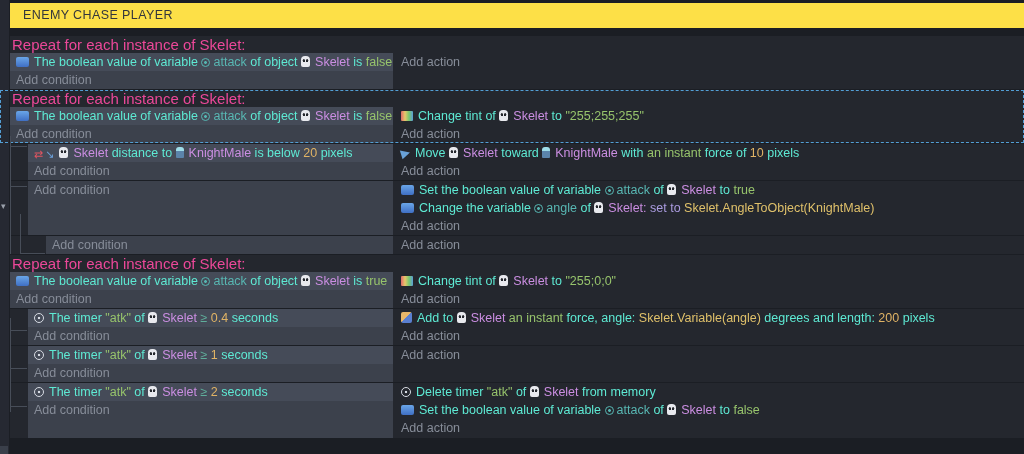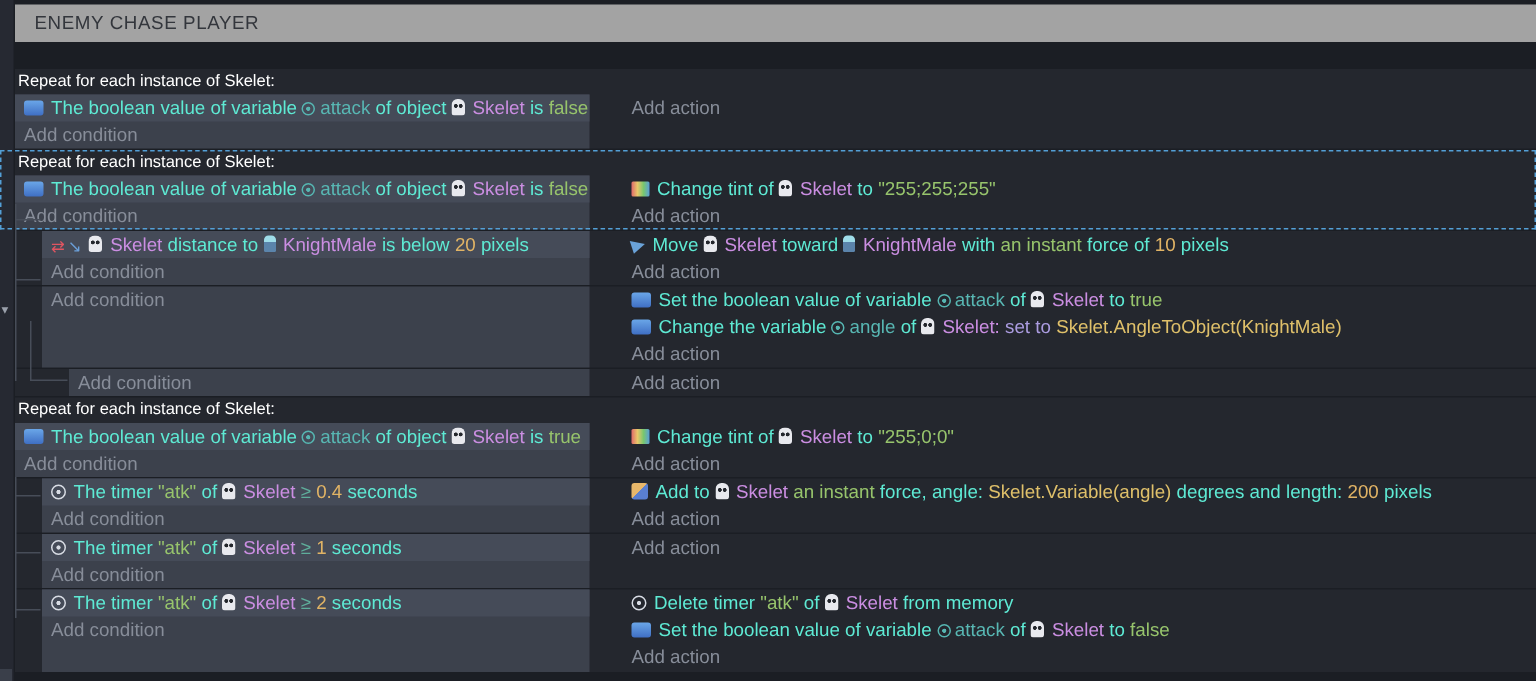--- a/index.html
+++ b/index.html
@@ -19,48 +19,48 @@
     position:absolute;left:0;top:446px;width:8px;height:8px;
     background:#3a3f4a;z-index:3;
   }
   .fold-arrow{
     position:absolute;left:1px;top:202px;z-index:3;
     color:#9aa0ab;font-size:9px;line-height:9px;cursor:pointer;
   }
   .content{position:relative;margin-left:10px;padding-top:3px;z-index:1;}
   .comment{
     height:25px;line-height:25px;
-    background:#a3a3a3;color:#33363c;
+    background:#fde047;color:#33363c;
     font-size:12.5px;letter-spacing:.4px;
-    padding-left:13px;margin-bottom:18px;
+    padding-left:13px;margin-bottom:8px;
   }
   .event{position:relative;background:#24272e;margin-bottom:1px;}
   .event.selected::after{
     content:"";position:absolute;left:-10px;right:0;top:0;bottom:0;
     border:1px dashed #539fd6;pointer-events:none;
   }
   .ev-header{
-    height:15px;line-height:15px;font-size:11px;color:#ffffff;
+    height:15px;line-height:15px;font-size:15px;color:#ec4899;
     padding:1px 16px 1px 2px;
   }
   .ev-body{display:flex;align-items:stretch;}
   .cond-panel{
     flex:none;margin-left:var(--ind,0px);
     width:calc(383px - var(--ind,0px));
     background:#3c414c;
   }
   .action-col{flex:none;width:621px;margin-left:6px;}
   .row{
     height:18px;line-height:18px;font-size:12.5px;
     padding-left:6px;white-space:nowrap;overflow:hidden;
     color:#e4e7ec;
   }
   .row.cond{background:#454b58;}
   .row.add{color:#878d99;}
-  .action-col .row{padding-left:2px;margin-left:20px;}
+  .action-col .row{padding-left:2px;}
   .s-plain{color:#5eead4}
   .s-obj{color:#cb8ee2;font-weight:normal}
   .s-var{color:#58b7b3}
   .s-val{color:#97c46c}
   .s-num{color:#e0b365}
   .s-expr{color:#dfc06a}
   .s-op{color:#5fae9b}
   .s-param{color:#ab9ce0}
   
   .i{display:inline-block;vertical-align:-1px;margin-right:5px;}

